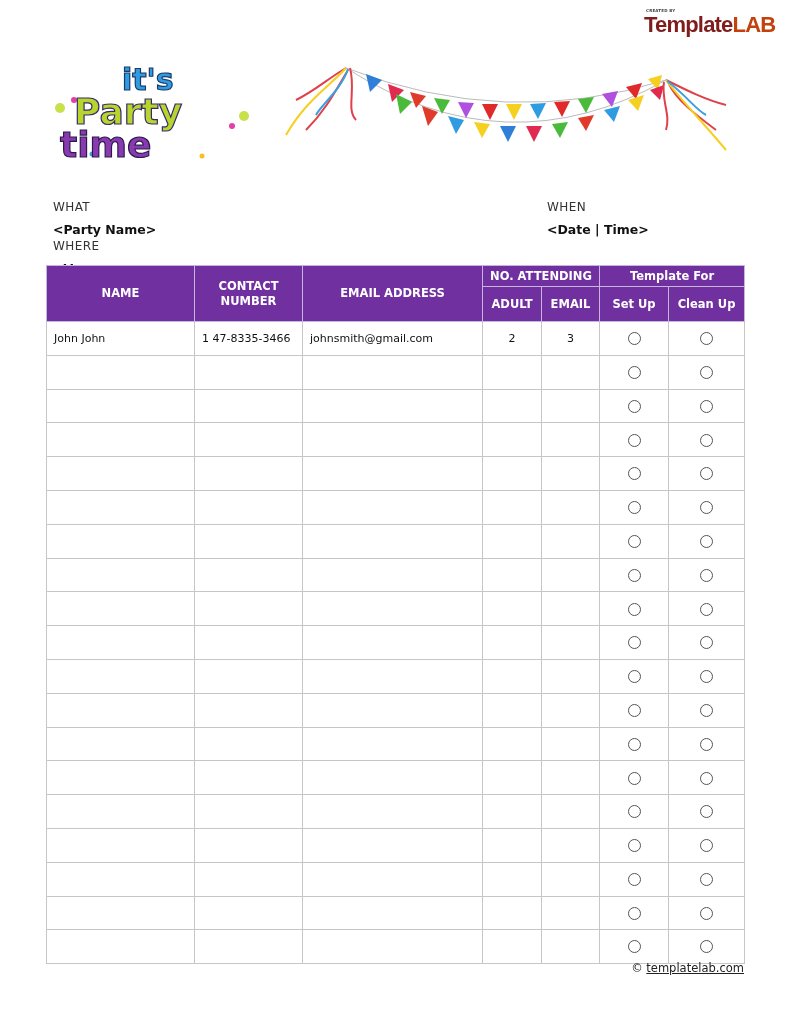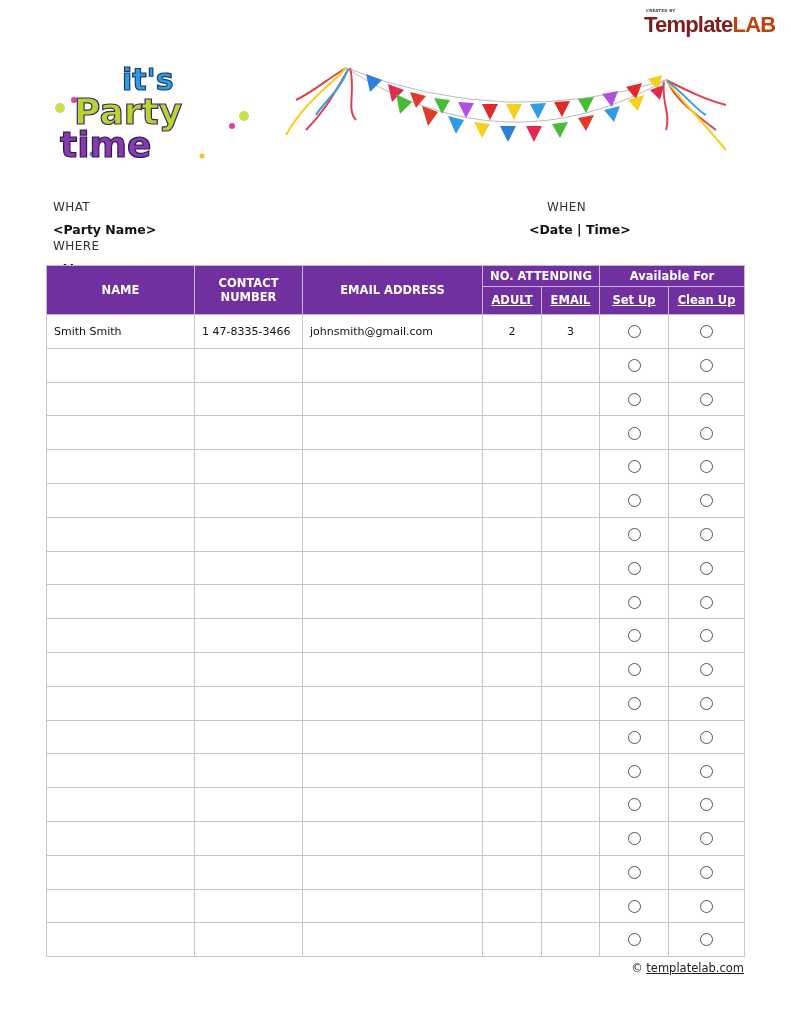--- a/index.html
+++ b/index.html
@@ -14,21 +14,21 @@
 
   .logo { position: absolute; left: 52px; top: 62px; width: 206px; height: 100px; }
   .bunting { position: absolute; left: 276px; top: 60px; width: 464px; height: 100px; }
 
   .info-title { position: absolute; font-size: 12.5px; font-weight: bold; color: #111; font-family: "DejaVu Sans", sans-serif; white-space: nowrap; margin-top: 44px; }
   .info-label { position: absolute; font-size: 12px; color: #333; letter-spacing: 0.4px; font-family: "DejaVu Sans", sans-serif; }
 
   table.guest { position: absolute; left: 46px; top: 265px; width: 698px; border-collapse: collapse; table-layout: fixed; font-family: "DejaVu Sans", sans-serif; }
   table.guest th { background: #7030a0; color: #ffffff; font-weight: bold; font-size: 11.5px; border: 1px solid #c8b4dc; text-align: center; line-height: 1.25; padding: 0; }
   table.guest thead tr.r1 th { height: 21px; }
-  table.guest thead tr.r2 th { height: 28px; text-decoration: underline; }
+  table.guest thead tr.r2 th { height: 35px; }
   table.guest thead th.tall { height: 41px; }
   table.guest td { border: 1px solid #c6c6c6; height: 33.8px; font-size: 11px; color: #111; padding: 0 7px; white-space: nowrap; overflow: hidden; }
   table.guest td.c { text-align: center; padding: 0; }
   .radio { display: inline-block; width: 13px; height: 13px; border: 1px solid #555; border-radius: 50%; background: #fff; vertical-align: middle; cursor: pointer; }
 
   .footer { position: absolute; top: 961px; right: 47px; font-size: 11.5px; color: #222; font-family: "DejaVu Sans", sans-serif; white-space: nowrap; }
   .footer .link { text-decoration: underline; color: #222; text-align: center; }
 </style>
 </head>
 <body>
@@ -86,51 +86,51 @@
   <path d="M72 9 C65 30 45 45 40 55" stroke="#3aa0e0" stroke-width="2" fill="none"></path>
   <path d="M390 20 C410 30 430 40 450 45 M392 22 C400 40 420 55 440 70 M388 22 C385 40 395 55 390 70" stroke="#e0404a" stroke-width="2" fill="none"></path>
   <path d="M390 20 C405 40 425 60 450 90" stroke="#f5d020" stroke-width="2" fill="none"></path>
   <path d="M391 21 C410 35 420 50 430 55" stroke="#3aa0e0" stroke-width="2" fill="none"></path>
 </svg>
 
 <div class="info-title" style="left:53px; top:178px;">&lt;Party Name&gt;</div>
 <div class="info-label" style="left:53px; top:200px;">WHAT</div>
 <div class="info-title" style="left:53px; top:217px;">&lt;Venue&gt;</div>
 <div class="info-label" style="left:53px; top:239px;">WHERE</div>
-<div class="info-title" style="left:529px; top:178px;">&lt;Date | Time&gt;</div>
+<div class="info-title" style="left:547px; top:178px;">&lt;Date | Time&gt;</div>
 <div class="info-label" style="left:547px; top:200px;">WHEN</div>
 
 <table class="guest">
   <colgroup>
     <col style="width:148px">
       <col style="width:108px">
       <col style="width:180px">
       <col style="width:59px">
       <col style="width:58px">
       <col style="width:69px">
       <col style="width:76px">
   </colgroup>
   <thead>
     <tr class="r1">
       <th rowspan="2" class="tall">NAME</th>
       <th rowspan="2" class="tall"><span>CONTACT</span><br><span>NUMBER</span></th>
       <th rowspan="2" class="tall">EMAIL ADDRESS</th>
       <th colspan="2">NO. ATTENDING</th>
-      <th colspan="2">Available For</th>
+      <th colspan="2">Template For</th>
     </tr>
     <tr class="r2">
       <th>ADULT</th>
       <th>EMAIL</th>
       <th>Set Up</th>
       <th>Clean Up</th>
     </tr>
   </thead>
   <tbody id="guest-body">
       <tr>
-        <td>Smith Smith</td>
+        <td>John John</td>
         <td>1 47-8335-3466</td>
         <td>johnsmith@gmail.com</td>
         <td class="c">2</td>
         <td class="c">3</td>
         <td class="c"><span class="radio"></span></td>
         <td class="c"><span class="radio"></span></td>
       </tr>
       <tr>
         <td></td>
         <td></td>

